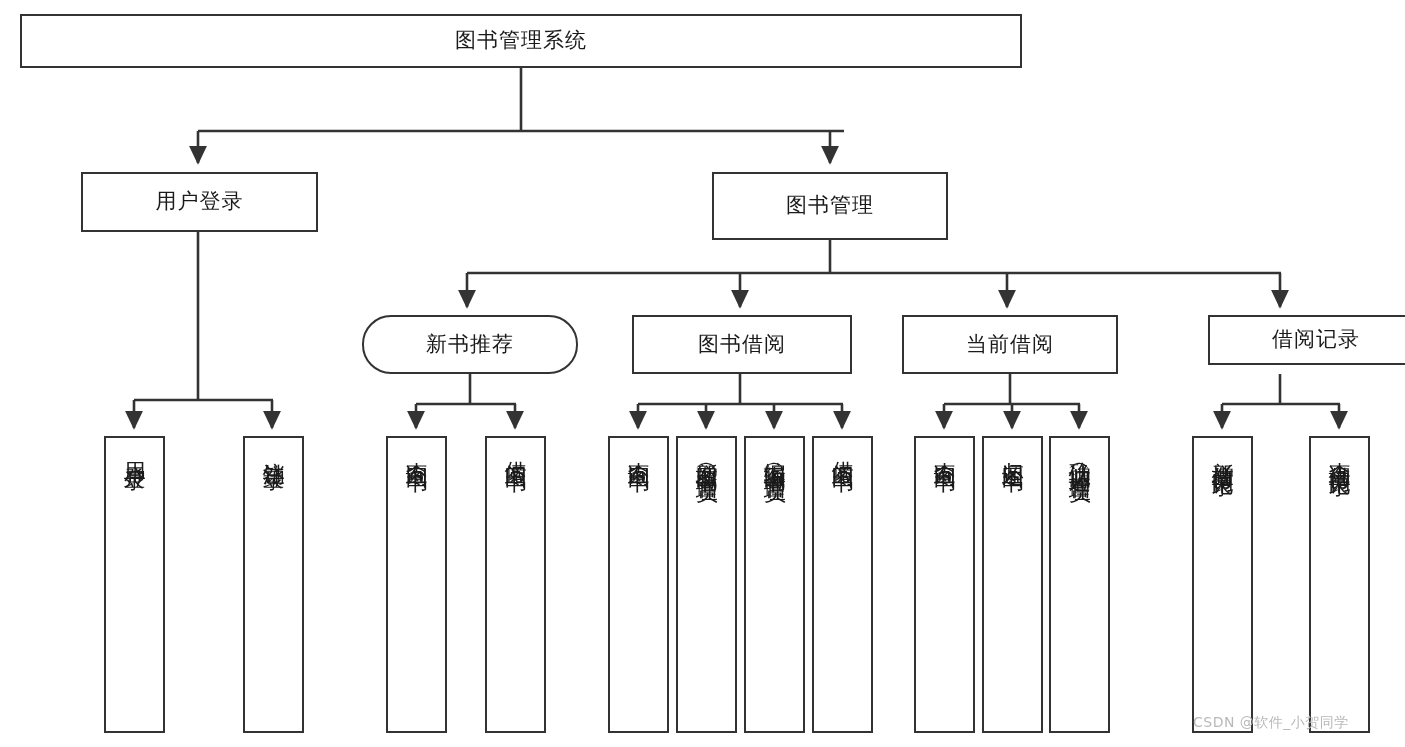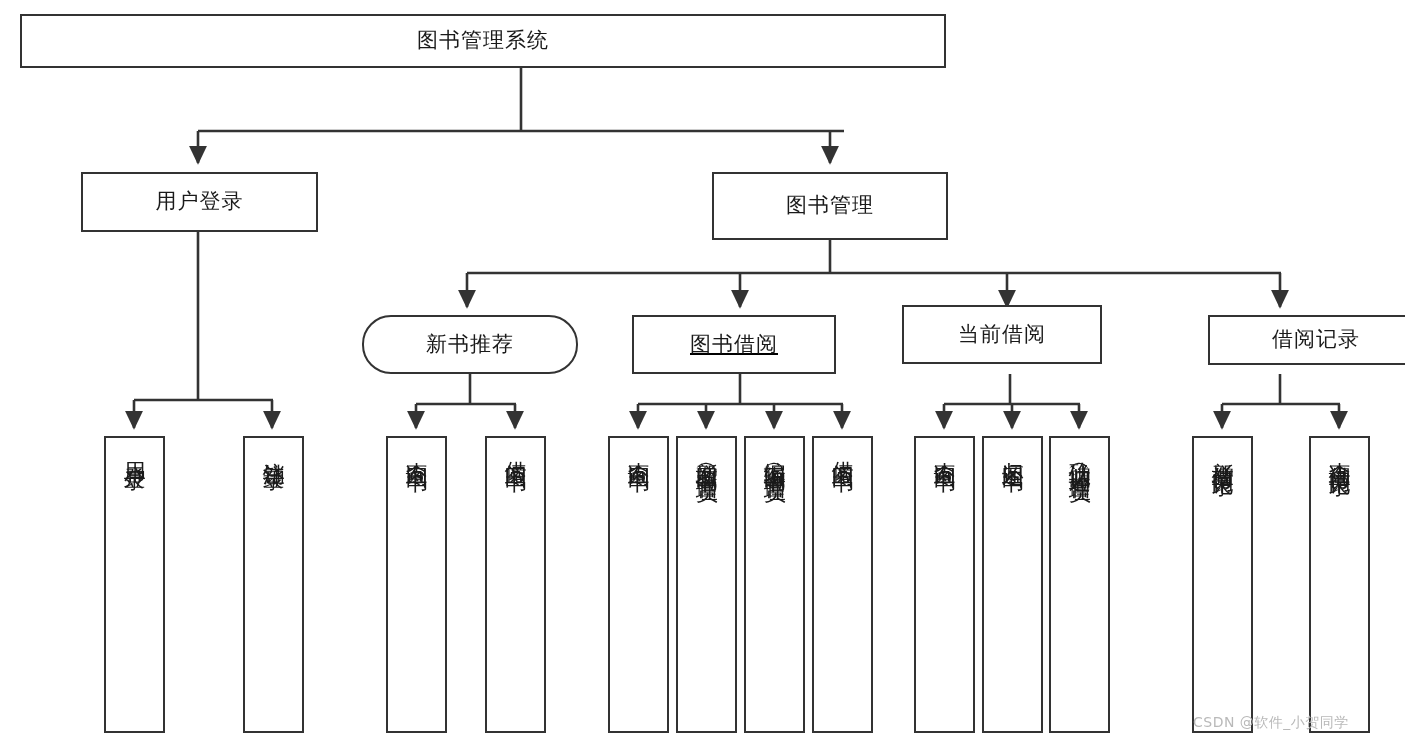--- a/index.html
+++ b/index.html
@@ -72,38 +72,38 @@
       <path d="M 1012 404 L 1012 428" marker-end="url(#arw)"></path>
       <path d="M 1079 404 L 1079 428" marker-end="url(#arw)"></path>
 
       <path d="M 1280 374 L 1280 404"></path>
       <path d="M 1222 404 L 1340 404"></path>
       <path d="M 1222 404 L 1222 428" marker-end="url(#arw)"></path>
       <path d="M 1339 404 L 1339 428" marker-end="url(#arw)"></path>
     </g>
   </svg>
 
-  <div class="node h-node root" style="left:20px;top:14px;width:926px;height:54px;">
+  <div class="node h-node root" style="left:20px;top:14px;width:1002px;height:54px;">
     <span class="lbl">图书管理系统</span>
   </div>
 
   <div class="node h-node" style="left:81px;top:172px;width:237px;height:60px;">
     <span class="lbl">用户登录</span>
   </div>
   <div class="node h-node" style="left:712px;top:172px;width:236px;height:68px;">
     <span class="lbl">图书管理</span>
   </div>
 
   <div class="node h-node" style="left:362px;top:315px;width:216px;height:59px;border-radius:29px;">
     <span class="lbl">新书推荐</span>
   </div>
-  <div class="node h-node" style="left:632px;top:315px;width:204px;height:59px;text-decoration:underline;">
+  <div class="node h-node" style="left:632px;top:315px;width:220px;height:59px;">
     <span class="lbl">图书借阅</span>
   </div>
-  <div class="node h-node" style="left:902px;top:305px;width:200px;height:59px;">
+  <div class="node h-node" style="left:902px;top:315px;width:216px;height:59px;">
     <span class="lbl">当前借阅</span>
   </div>
   <div class="node h-node" style="left:1208px;top:315px;width:216px;height:50px;">
     <span class="lbl">借阅记录</span>
   </div>
 
   <div class="node v-node" style="left:104px;top:436px;width:61px;height:297px;">
     <span class="lbl">用户登录</span>
   </div>
   <div class="node v-node" style="left:243px;top:436px;width:61px;height:297px;">

